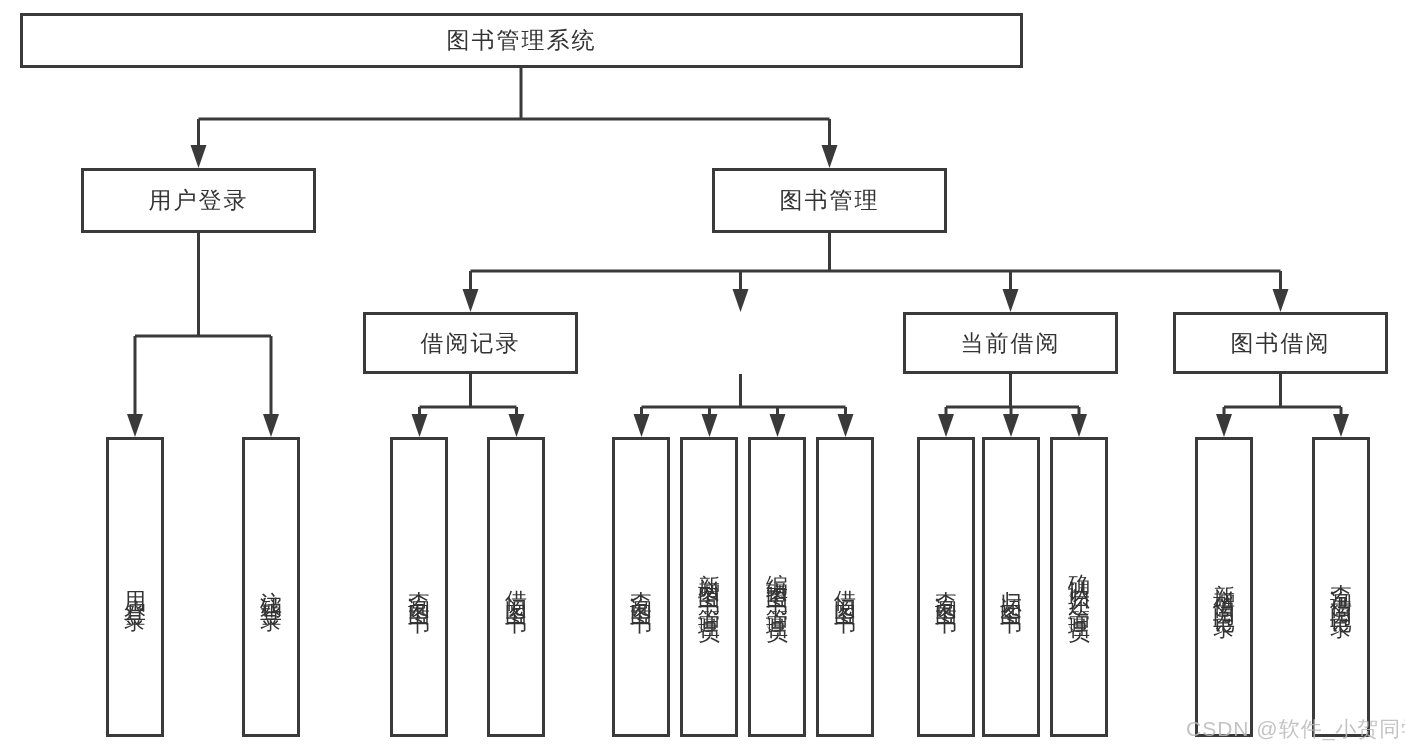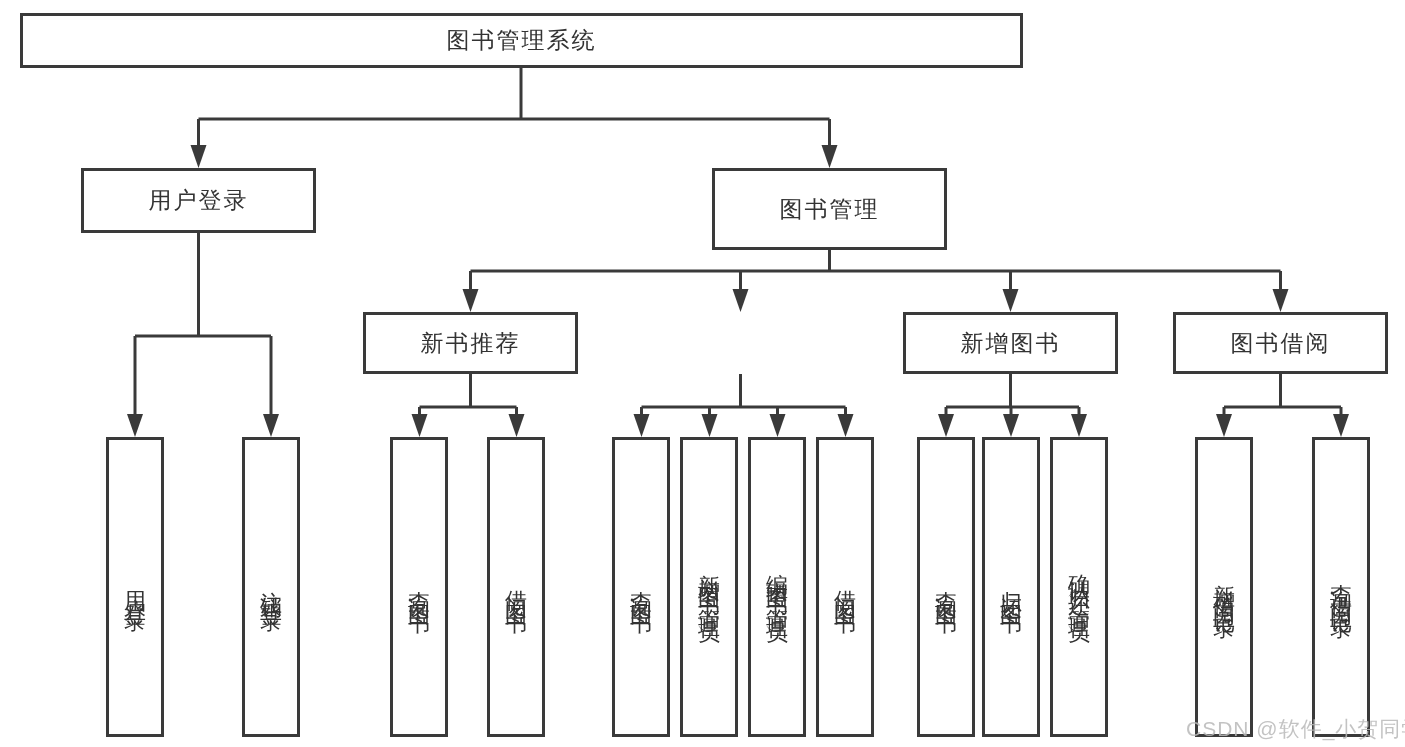--- a/index.html
+++ b/index.html
@@ -96,29 +96,29 @@
     </g>
   </svg>
 
   <div class="node root h" style="left:20px;top:13px;width:1003px;height:55px">
     <span>图书管理系统</span>
   </div>
 
   <div class="node h" style="left:81px;top:168px;width:235px;height:65px">
     <span>用户登录</span>
   </div>
-  <div class="node h" style="left:712px;top:168px;width:235px;height:82px">
+  <div class="node h" style="left:712px;top:168px;width:235px;height:65px">
     <span>图书管理</span>
   </div>
 
   <div class="node h" style="left:363px;top:312px;width:215px;height:62px">
-    <span>新书推荐</span>
+    <span>借阅记录</span>
   </div>
   <div class="node h" style="left:903px;top:312px;width:215px;height:62px">
-    <span>新增图书</span>
+    <span>当前借阅</span>
   </div>
   <div class="node h" style="left:1173px;top:312px;width:215px;height:62px">
     <span>图书借阅</span>
   </div>
 
   <div class="node leaf" style="left:106px;top:437px;width:58px;height:300px">
     <span>用户登录</span>
   </div>
   <div class="node leaf" style="left:242px;top:437px;width:58px;height:300px">
     <span>注销登录</span>

